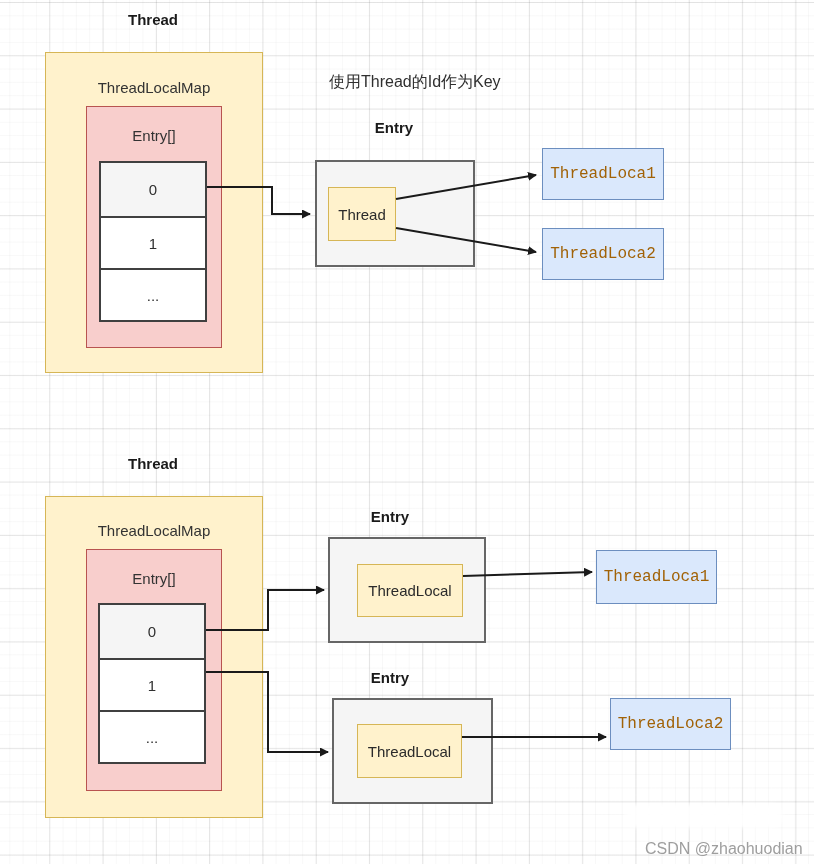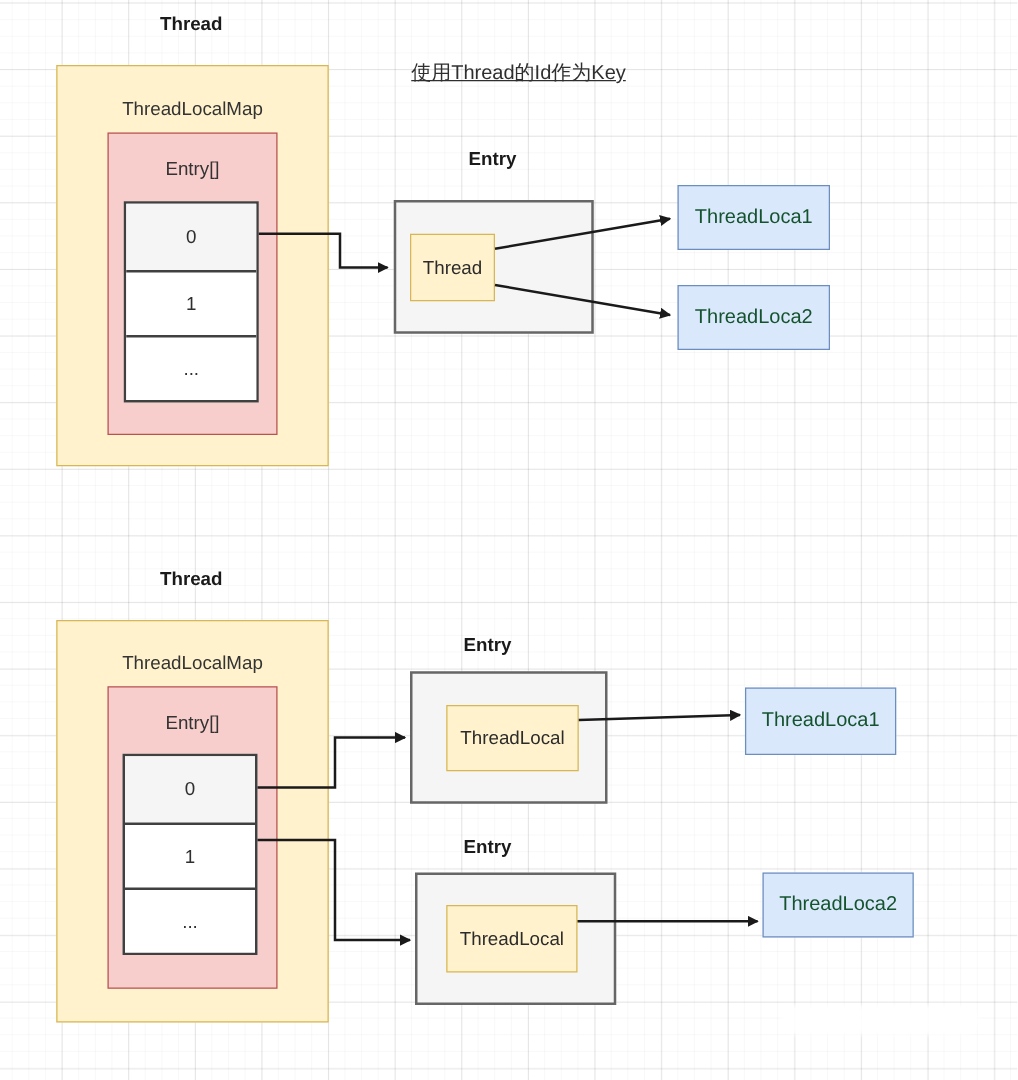--- a/index.html
+++ b/index.html
@@ -49,21 +49,21 @@
     border: 1.5px solid #B85450;
   }
   .box-grey {
     background: #F5F5F5;
     border: 2px solid #666666;
   }
   .box-blue {
     background: #DAE8FC;
     border: 1.5px solid #6C8EBF;
     display: flex; align-items: center; justify-content: center;
-    font-size: 16px; color: #14532d;
+    font-size: 16px; color: #a16207; font-family: Liberation Mono, monospace;
   }
   .box-key {
     background: #FFF2CC;
     border: 1.5px solid #D6B656;
     display: flex; align-items: center; justify-content: center;
     font-size: 15px; color: #2b2b2b;
   }
 
   .cells {
     border: 2px solid #404040;
@@ -106,21 +106,21 @@
   <div class="abs box-pink" style="left:86px; top:106px; width:136px; height:242px;"></div>
 
   <div class="abs lbl" style="left:86px; top:127px; width:136px;">Entry[]</div>
 
   <div class="abs cells" style="left:99px; top:161px; width:108px;">
     <div class="cell first" style="height:53px;">0</div>
     <div class="cell" style="height:52px;">1</div>
     <div class="cell" style="height:52px;">...</div>
   </div>
 
-  <div class="abs caption" style="left:329px; top:48px;text-decoration:underline;">使用Thread的Id作为Key</div>
+  <div class="abs caption" style="left:329px; top:72px;">使用Thread的Id作为Key</div>
 
   <div class="abs title" style="left:344px; top:119px; width:100px;">Entry</div>
 
   <div class="abs box-grey" style="left:315px; top:160px; width:160px; height:107px;"></div>
 
   <div class="abs box-key" style="left:328px; top:187px; width:68px; height:54px;">Thread</div>
 
   <div class="abs box-blue" style="left:542px; top:148px; width:122px; height:52px;">ThreadLoca1</div>
 
   <div class="abs box-blue" style="left:542px; top:228px; width:122px; height:52px;">ThreadLoca2</div>
@@ -171,14 +171,15 @@
     <line x1="396" y1="228" x2="536" y2="252" stroke="#1a1a1a" stroke-width="2" marker-end="url(#ah)"></line>
 
     <polyline points="206,630 268,630 268,590 324,590" fill="none" stroke="#1a1a1a" stroke-width="2" marker-end="url(#ah)"></polyline>
     <polyline points="206,672 268,672 268,752 328,752" fill="none" stroke="#1a1a1a" stroke-width="2" marker-end="url(#ah)"></polyline>
 
     <line x1="463" y1="576" x2="592" y2="572" stroke="#1a1a1a" stroke-width="2" marker-end="url(#ah)"></line>
     <line x1="462" y1="737" x2="606" y2="737" stroke="#1a1a1a" stroke-width="2" marker-end="url(#ah)"></line>
   </svg>
 
   <div class="abs smudge" style="left:625px; top:804px; width:158px; height:24px;"></div>
+  <div class="abs watermark" style="left:645px; top:840px;">CSDN @zhaohuodian</div>
 
 </div>
 
 </body></html>

